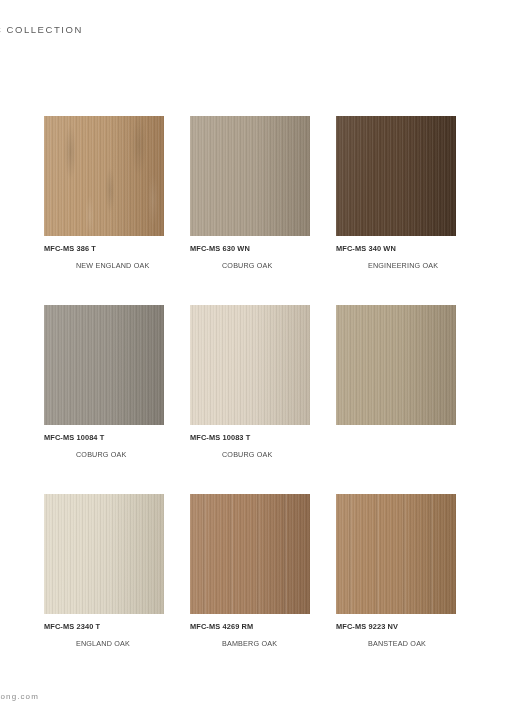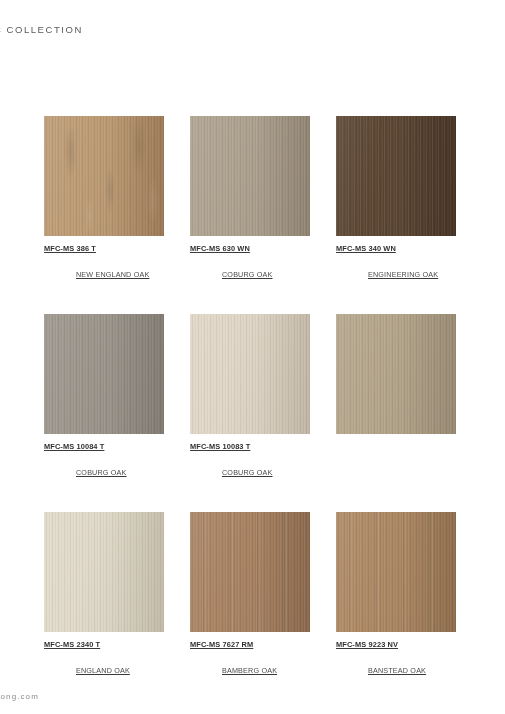--- a/index.html
+++ b/index.html
@@ -41,21 +41,20 @@
     left: 44px;
     top: 116px;
     width: 415px;
     display: grid;
     grid-template-columns: 120px 120px 120px;
     column-gap: 26px;
     row-gap: 34px;
   }
   .swatch-cell {
     width: 120px;
-    text-decoration: underline;
   }
   .swatch-tile {
     width: 120px;
     height: 120px;
     position: relative;
     overflow: hidden;
     background: #cccccc;
   }
   
   .grain-fine,
@@ -122,21 +121,21 @@
     letter-spacing: 0.12px;
     color: #2f2f2f;
     white-space: nowrap;
   }
   .swatch-name {
     font-size: 7.2px;
     font-weight: 400;
     letter-spacing: 0.18px;
     color: #4a4a4a;
     white-space: nowrap;
-    margin-top: 18px;
+    margin-top: 9px;
     padding-left: 32px;
   }
 
   
   .page-footer {
     position: absolute;
     left: 0;
     bottom: 13px;
     width: 505px;
     height: 14px;
@@ -234,21 +233,21 @@
     </div>
   </div>
 
   <div class="swatch-cell">
     <div class="swatch-tile" style="background: linear-gradient(90deg, rgb(169, 130, 97) 0%, rgb(169, 130, 97) 55%, rgb(149, 111, 80) 100%);">
       <div class="grain-fine"></div>
       <div class="grain-plank"></div>
       <div class="grain-shade"></div>
     </div>
     <div class="swatch-caption">
-      <div class="swatch-code">MFC-MS 7627 RM</div>
+      <div class="swatch-code">MFC-MS 4269 RM</div>
       <div class="swatch-name">BAMBERG OAK</div>
     </div>
   </div>
 
   <div class="swatch-cell">
     <div class="swatch-tile" style="background: linear-gradient(90deg, rgb(173, 135, 98) 0%, rgb(173, 135, 98) 55%, rgb(153, 116, 80) 100%);">
       <div class="grain-fine"></div>
       <div class="grain-plank"></div>
       <div class="grain-shade"></div>
     </div>

